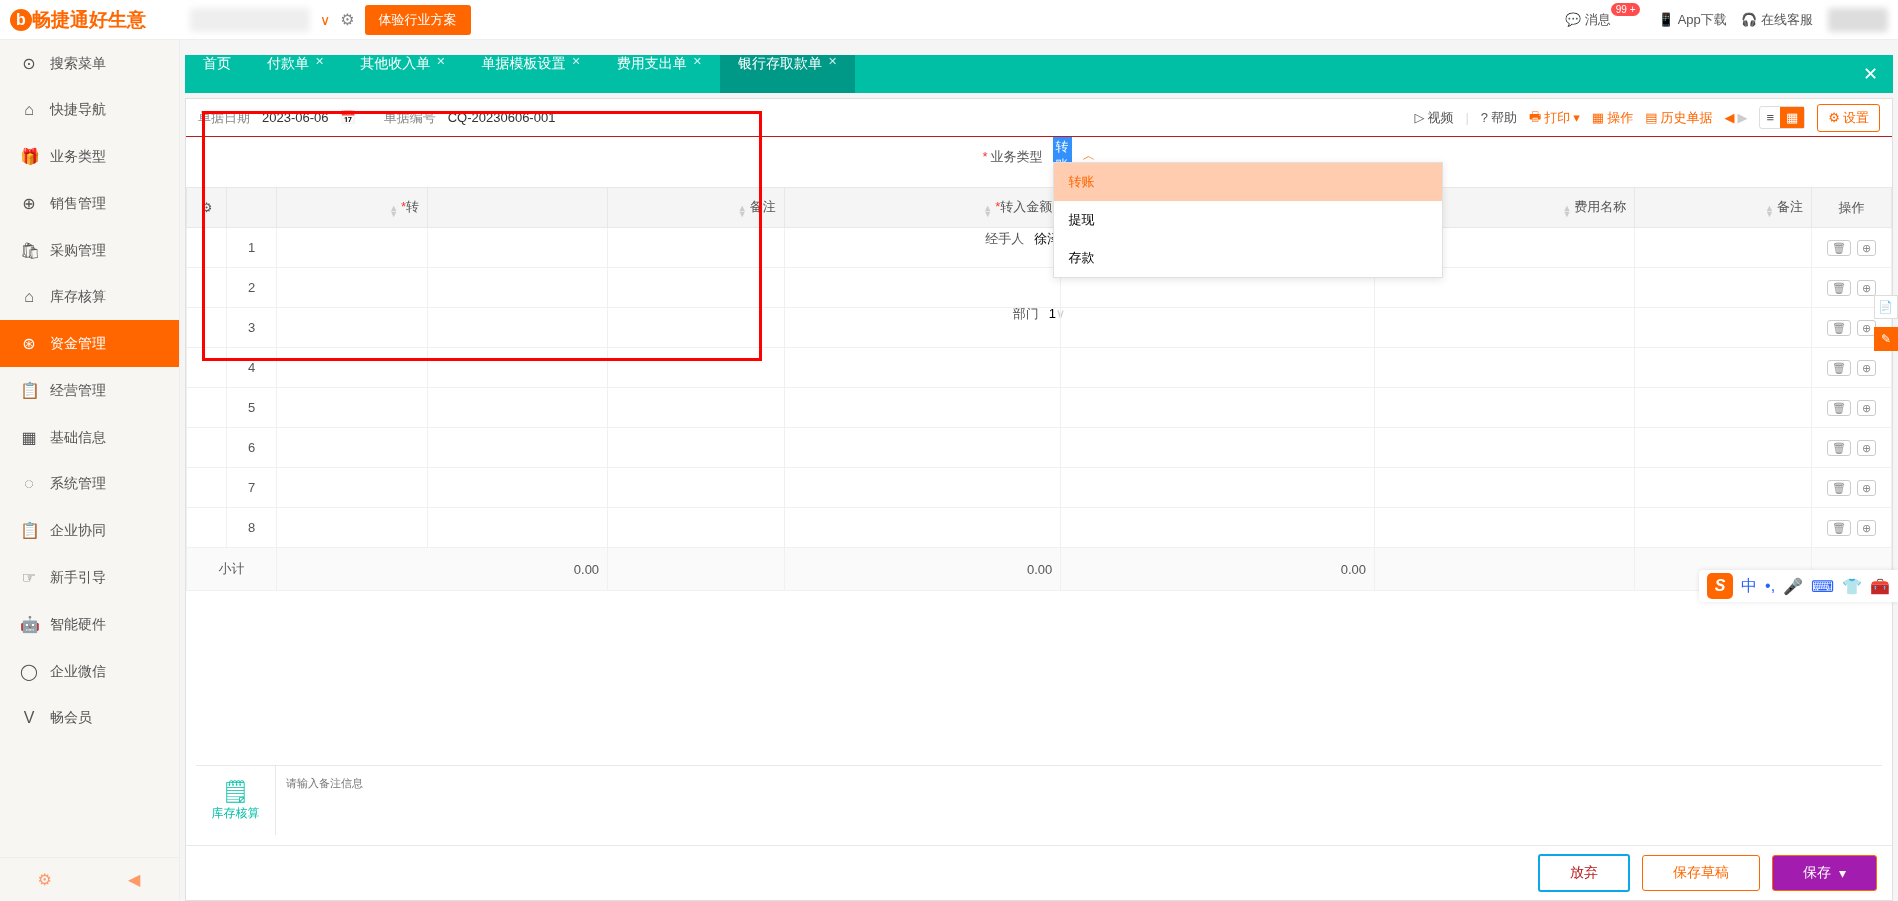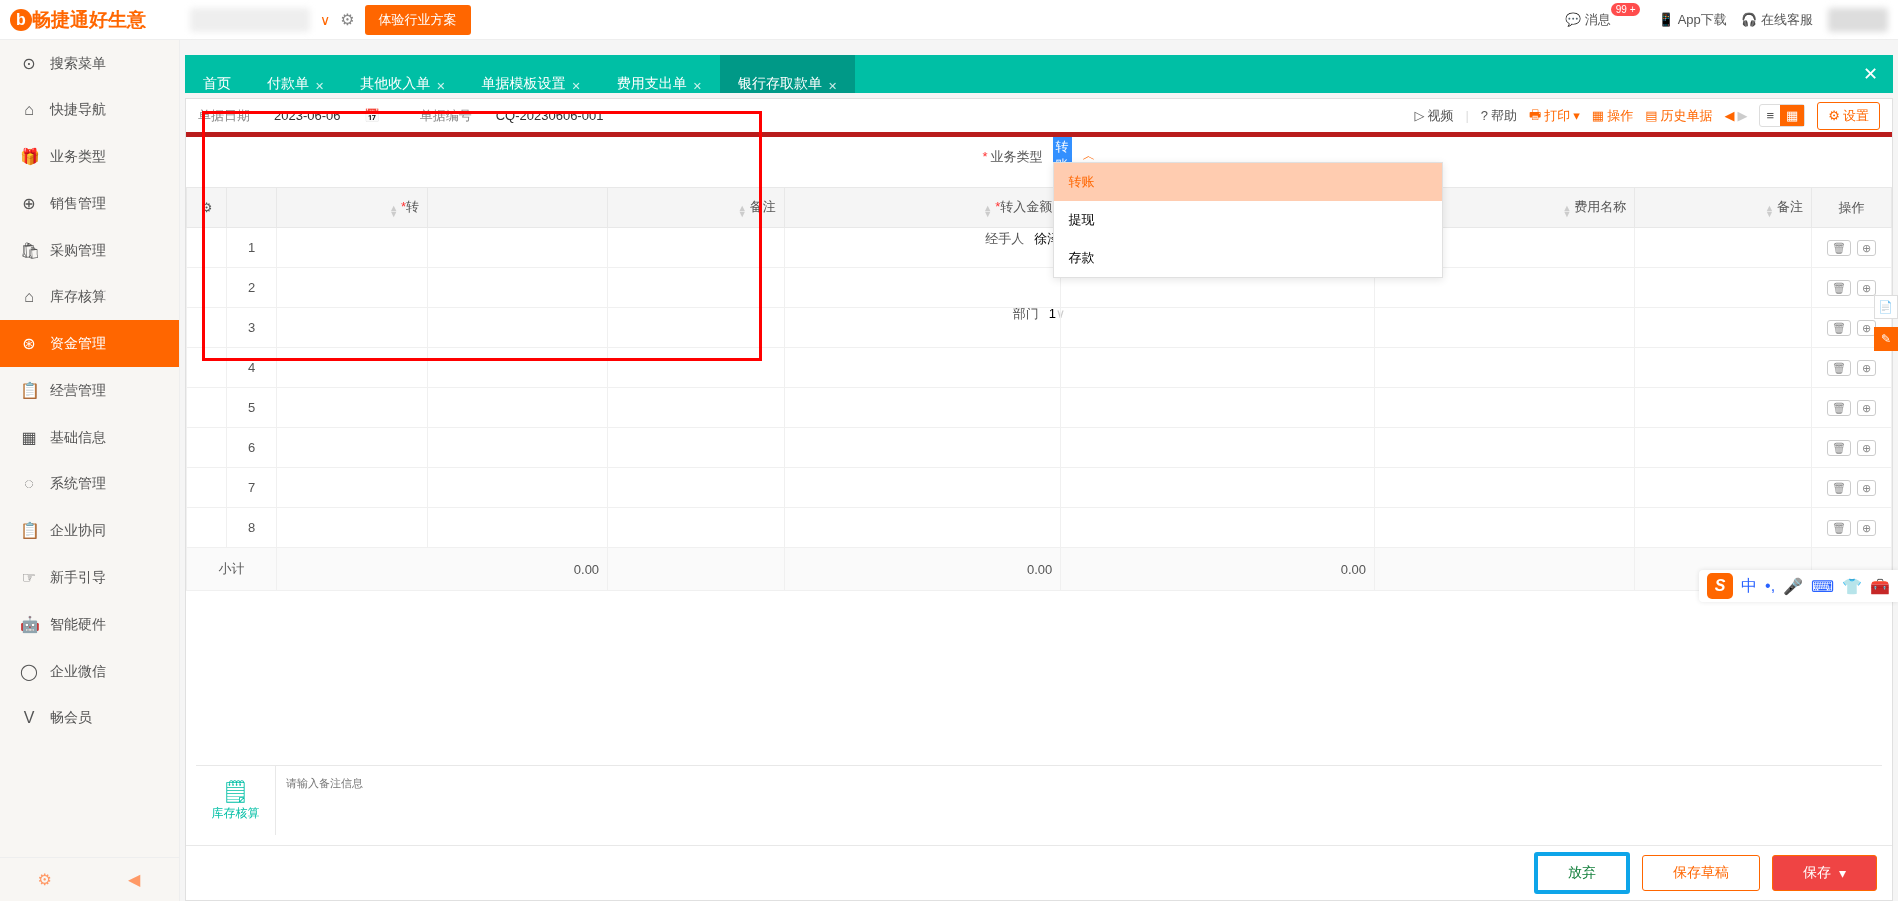--- a/index.html
+++ b/index.html
@@ -24,30 +24,30 @@
 
 .sidebar { position: absolute; top: 40px; left: 0; width: 180px; bottom: 0; background: #f8f6f3; border-right: 1px solid #eee; display: flex; flex-direction: column; }
 .sidebar-item { display: flex; align-items: center; padding: 14px 20px; font-size: 14px; color: #555; cursor: pointer; gap: 12px; }
 .sidebar-item.active { background: #ff6600; color: #fff; }
 .sidebar-icon { width: 18px; font-size: 16px; text-align: center; }
 .sidebar-bottom { margin-top: auto; display: flex; border-top: 1px solid #eee; }
 .sidebar-bottom-item { flex: 1; padding: 12px; text-align: center; color: #ff9966; cursor: pointer; font-size: 16px; }
 
 
 .tab-bar { position: absolute; top: 55px; left: 185px; right: 5px; height: 38px; background: #00bfa5; display: flex; align-items: center; }
-.tab { padding: 0 18px; height: 38px; display: flex; align-items: flex-end; color: #fff; font-size: 14px; cursor: pointer; gap: 6px; }
+.tab { padding: 0 18px; height: 38px; display: flex; align-items: flex-start; color: #fff; font-size: 14px; cursor: pointer; gap: 6px; }
 .tab.active { background: #009987; }
 .tab-close { font-size: 11px; opacity: 0.8; }
 .tab-bar-close { margin-left: auto; padding: 0 15px; color: #fff; cursor: pointer; font-size: 18px; }
 
 
 .content { position: absolute; top: 98px; left: 185px; right: 5px; bottom: 0; background: #fff; border: 1px solid #e0e0e0; display: flex; flex-direction: column; }
 
 
-.info-bar { height: 38px; display: flex; align-items: center; padding: 0 12px; font-size: 13px; color: #555; gap: 24px; border-bottom: 5px solid #b91c1c; }
+.info-bar { height: 38px; display: flex; align-items: center; padding: 0 12px; font-size: 13px; color: #555; gap: 12px; border-bottom: 1px solid #b91c1c; }
 .info-label { color: #888; }
 .info-val { color: #333; }
 .cal-icon { color: #ff6600; }
 .info-right { margin-left: auto; display: flex; align-items: center; gap: 12px; font-size: 13px; color: #555; }
 .info-right-item { display: flex; align-items: center; gap: 3px; cursor: pointer; }
 .info-right-item.orange { color: #ff6600; }
 .view-toggle { display: flex; border: 1px solid #ddd; border-radius: 3px; }
 .view-toggle span { padding: 3px 6px; cursor: pointer; font-size: 13px; }
 .view-toggle span.active { background: #ff6600; color: #fff; }
 .setting-btn { border: 1px solid #ff6600; color: #ff6600; padding: 4px 10px; border-radius: 3px; cursor: pointer; display: flex; align-items: center; gap: 3px; }
@@ -91,23 +91,23 @@
 
 
 .remarks-area { height: 70px; display: flex; border-top: 1px solid #e8e8e8; margin: 10px; }
 .remarks-label { width: 80px; display: flex; flex-direction: column; align-items: center; justify-content: center; font-size: 12px; color: #00bfa5; border-right: 1px solid #e8e8e8; }
 .remarks-icon { font-size: 22px; }
 .remarks-input { flex: 1; border: none; outline: none; padding: 10px; font-size: 11px; resize: none; }
 
 
 .footer { height: 55px; display: flex; align-items: center; justify-content: flex-end; padding: 0 15px; gap: 12px; border-top: 1px solid #e8e8e8; }
 .btn { padding: 8px 30px; font-size: 14px; border-radius: 3px; cursor: pointer; }
-.btn-default { background: #fff; border: 4px solid #0ea5e9; color: #15803d; }
+.btn-default { background: #fff; border: 2px solid #0ea5e9; color: #b91c1c; }
 .btn-outline { background: #fff; border: 1px solid #ff6600; color: #ff6600; }
-.btn-primary { background: #ef4444; border: 1px solid #ff6600; color: #fff; display: flex; align-items: center; gap: 8px; }
+.btn-primary { background: #a21caf; border: 1px solid #ff6600; color: #fff; display: flex; align-items: center; gap: 8px; }
 
 
 .ime-bar { position: absolute; right: 0; top: 570px; display: flex; align-items: center; gap: 8px; background: #fff; padding: 3px 8px; border-radius: 4px 0 0 4px; box-shadow: 0 0 5px rgba(0,0,0,0.1); }
 .ime-icon { width: 26px; height: 26px; background: #ff6600; color: #fff; display: flex; align-items: center; justify-content: center; border-radius: 5px; font-weight: bold; font-style: italic; }
 .ime-item { color: #2962ff; font-size: 16px; }
 
 
 .right-float { position: absolute; right: 0; top: 295px; display: flex; flex-direction: column; gap: 8px; }
 .float-item { width: 24px; height: 24px; background: #fff; border: 1px solid #ddd; display: flex; align-items: center; justify-content: center; color: #888; font-size: 12px; cursor: pointer; }
 .float-item.orange { background: #ff6600; color: #fff; border-color: #ff6600; }

